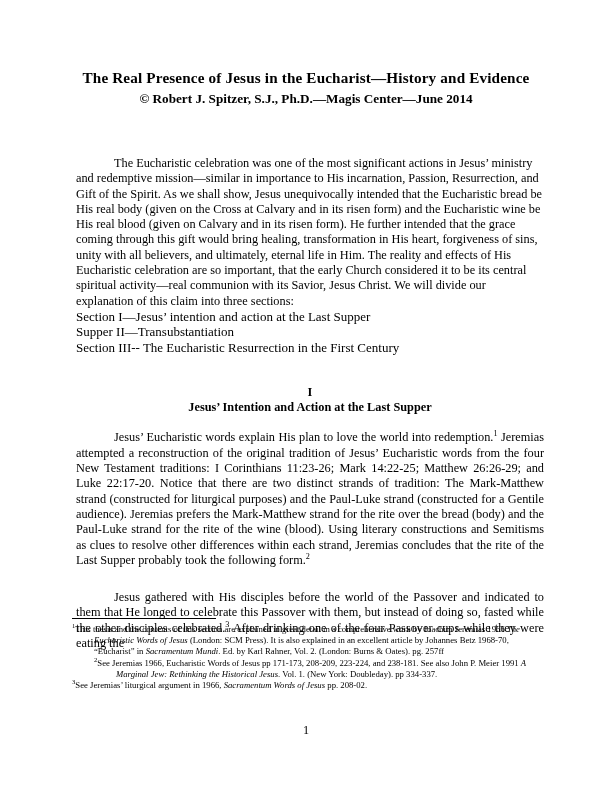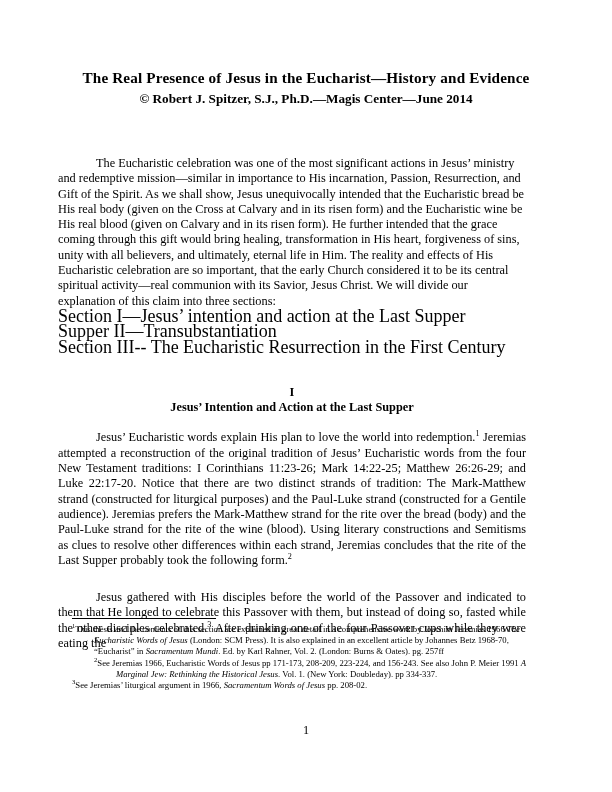--- a/index.html
+++ b/index.html
@@ -43,21 +43,21 @@
   .doc-byline {
     font-size: 13.2px;
     font-weight: bold;
     line-height: 18px;
     margin: 2px 0 0 0;
   }
 
   
   .body-col {
     position: absolute;
-    left: 58px;
+    left: 76px;
     top: 156px;
     width: 468px;
   }
 
   p.para {
     margin: 0;
     font-size: 12.3px;
     line-height: 15.3px;
     text-align: left;
   }
@@ -66,21 +66,21 @@
     text-justify: inter-word;
     font-family: Liberation Serif, serif;
   }
   p.para .indent {
     display: inline-block;
     width: 38px;
   }
 
   .section-list {
     margin: 0;
-    font-size: 18px;
+    font-size: 13px;
     line-height: 15.3px;
   }
   .section-list .sl-line {
     display: block;
     white-space: nowrap;
   }
 
   
   .sec-head {
     text-align: center;
@@ -207,21 +207,21 @@
   </div>
 
   <div class="footnotes">
     <hr class="fn-rule">
 
     <div class="fn fn-1">
       <span class="fn-body"><sup>1</sup><span>This thesis and the contents of this section are explained in great detail in a comprehensive work by Joachim Jeremias 1966 </span><i>The Eucharistic Words of Jesus</i><span> (London: SCM Press).  It is also explained in an excellent article by Johannes Betz 1968-70, “Eucharist” in </span><i>Sacramentum Mundi</i><span>.  Ed. by Karl Rahner, Vol. 2.  (London: Burns &amp; Oates). pg. 257ff</span></span>
     </div>
 
     <div class="fn fn-2">
-      <span class="fn-body"><sup>2</sup><span>See Jeremias 1966, Eucharistic Words of Jesus pp 171-173, 208-209, 223-224, and 156-243. See also John P. Meier 1991 </span><i>A Marginal Jew:  Rethinking the Historical Jesus</i><span>.  Vol. 1.  (New York:  Doubleday).  pp 334-337.</span></span>
+      <span class="fn-body"><sup>2</sup><span>See Jeremias 1966, Eucharistic Words of Jesus pp 171-173, 208-209, 223-224, and 238-181. See also John P. Meier 1991 </span><i>A Marginal Jew:  Rethinking the Historical Jesus</i><span>.  Vol. 1.  (New York:  Doubleday).  pp 334-337.</span></span>
     </div>
 
     <div class="fn fn-3">
       <span class="fn-body"><sup>3</sup><span>See Jeremias’ liturgical argument in 1966, </span><i>Sacramentum Words of Jesus</i><span> pp. 208-02.</span></span>
     </div>
   </div>
 
   <div class="page-number">1</div>
 
 </div>

